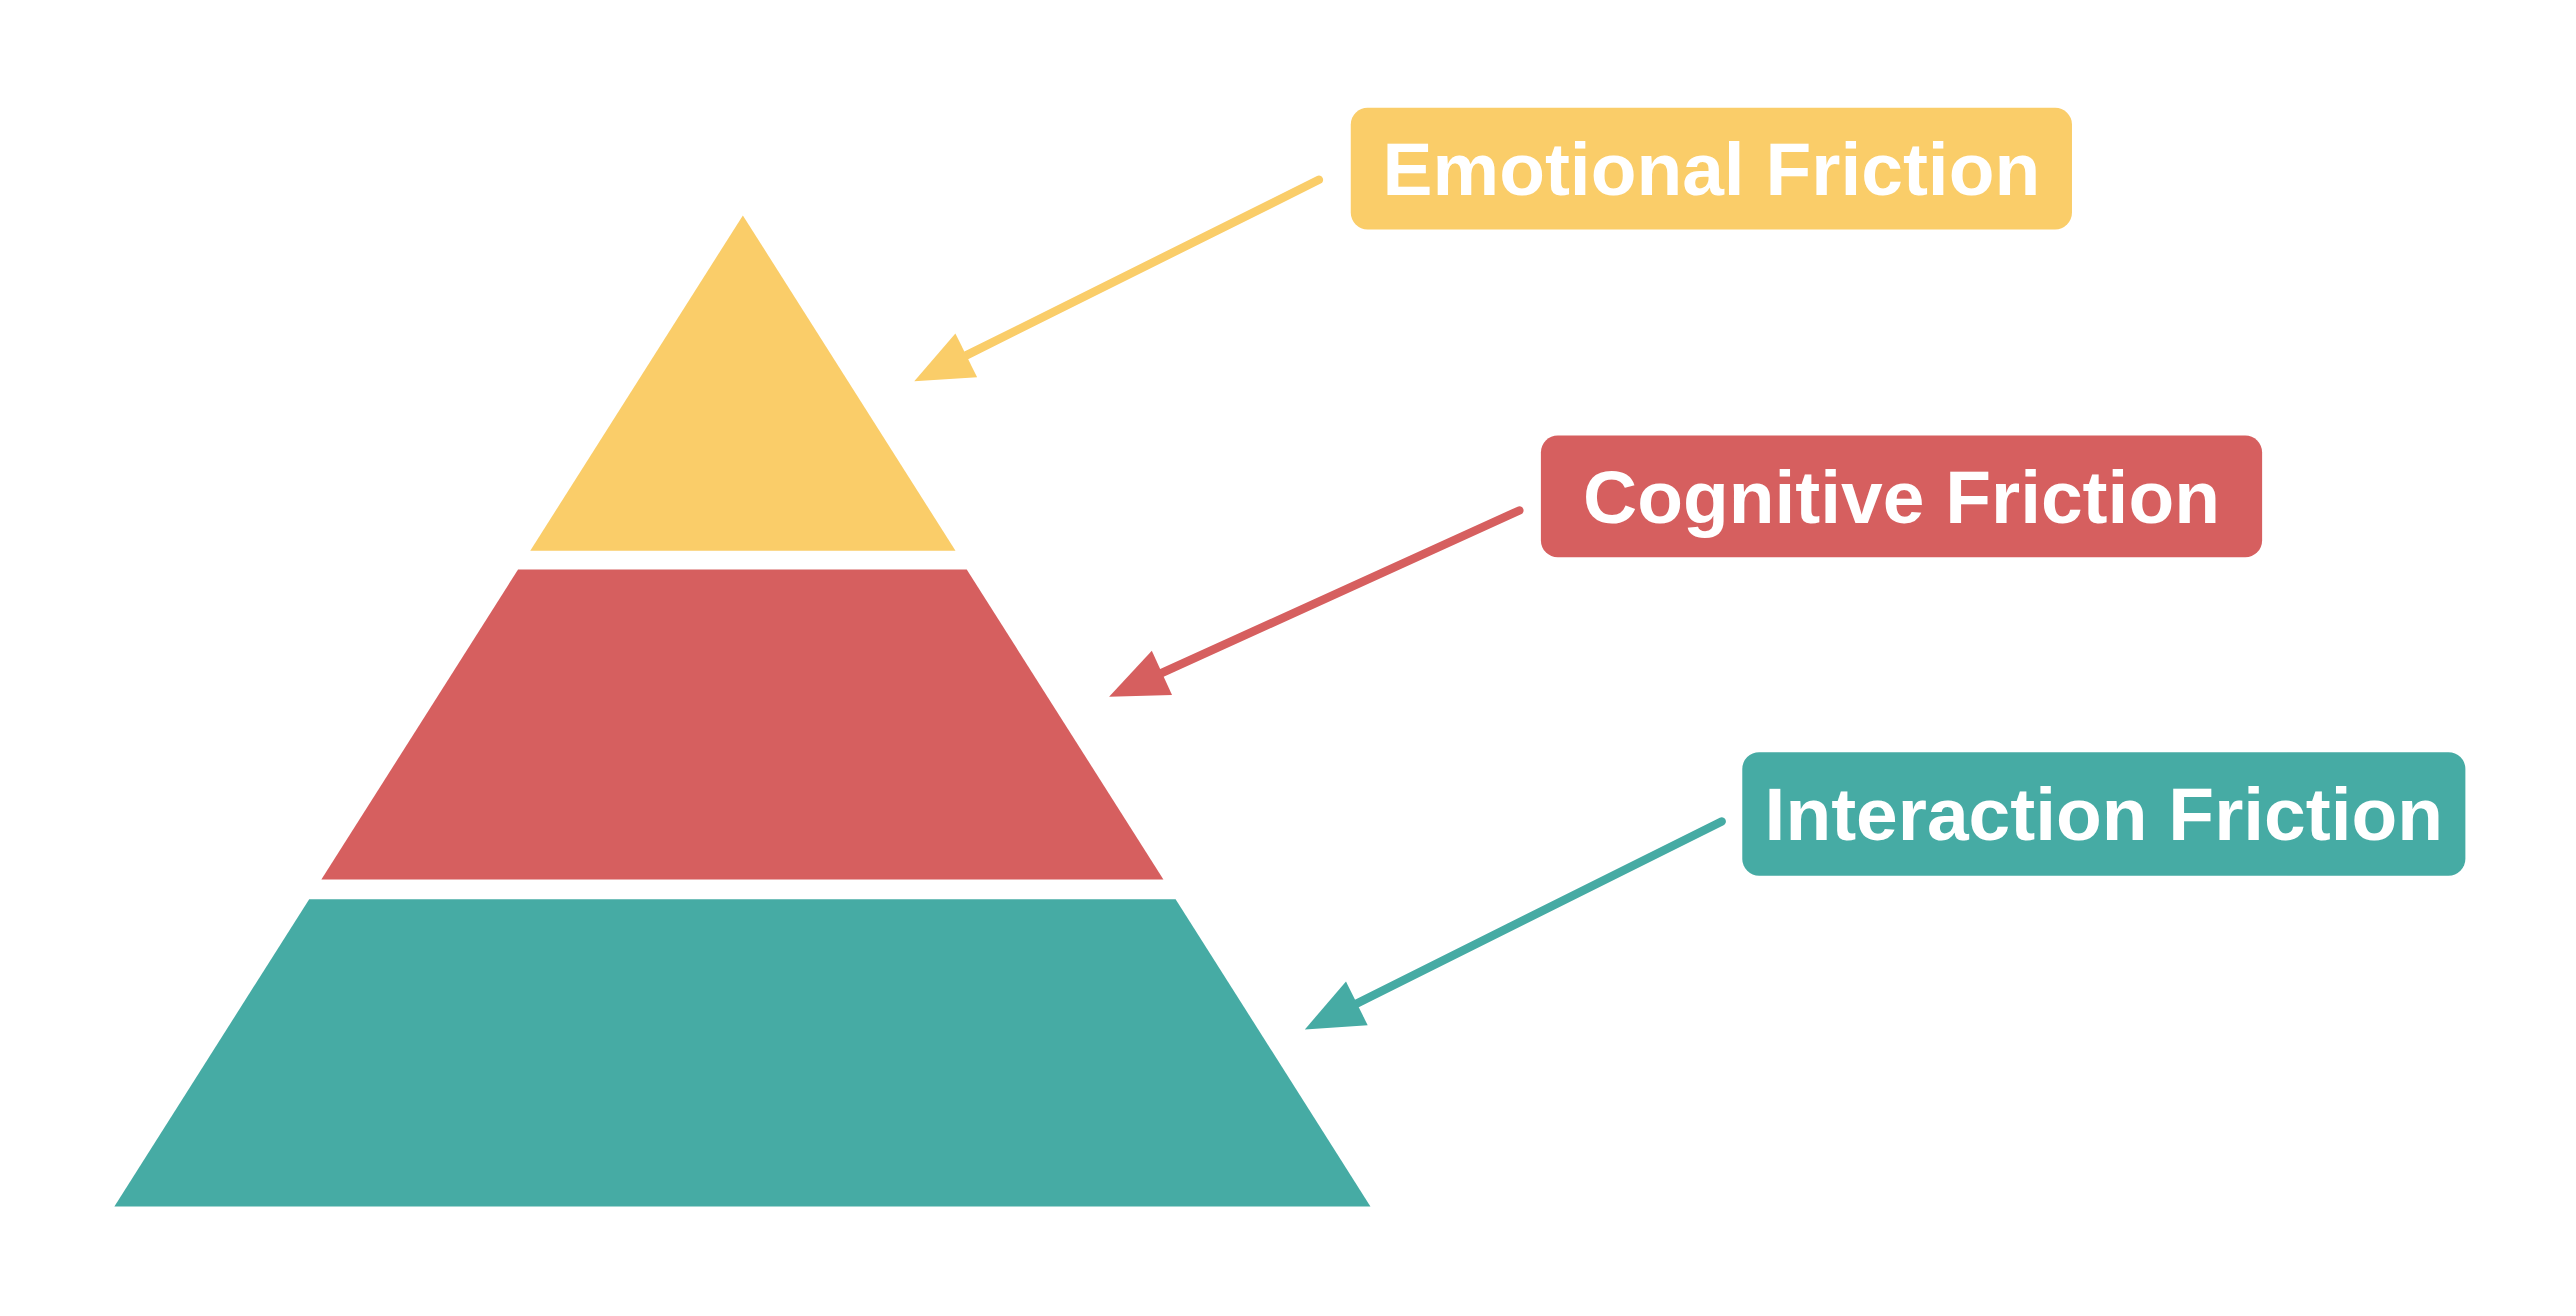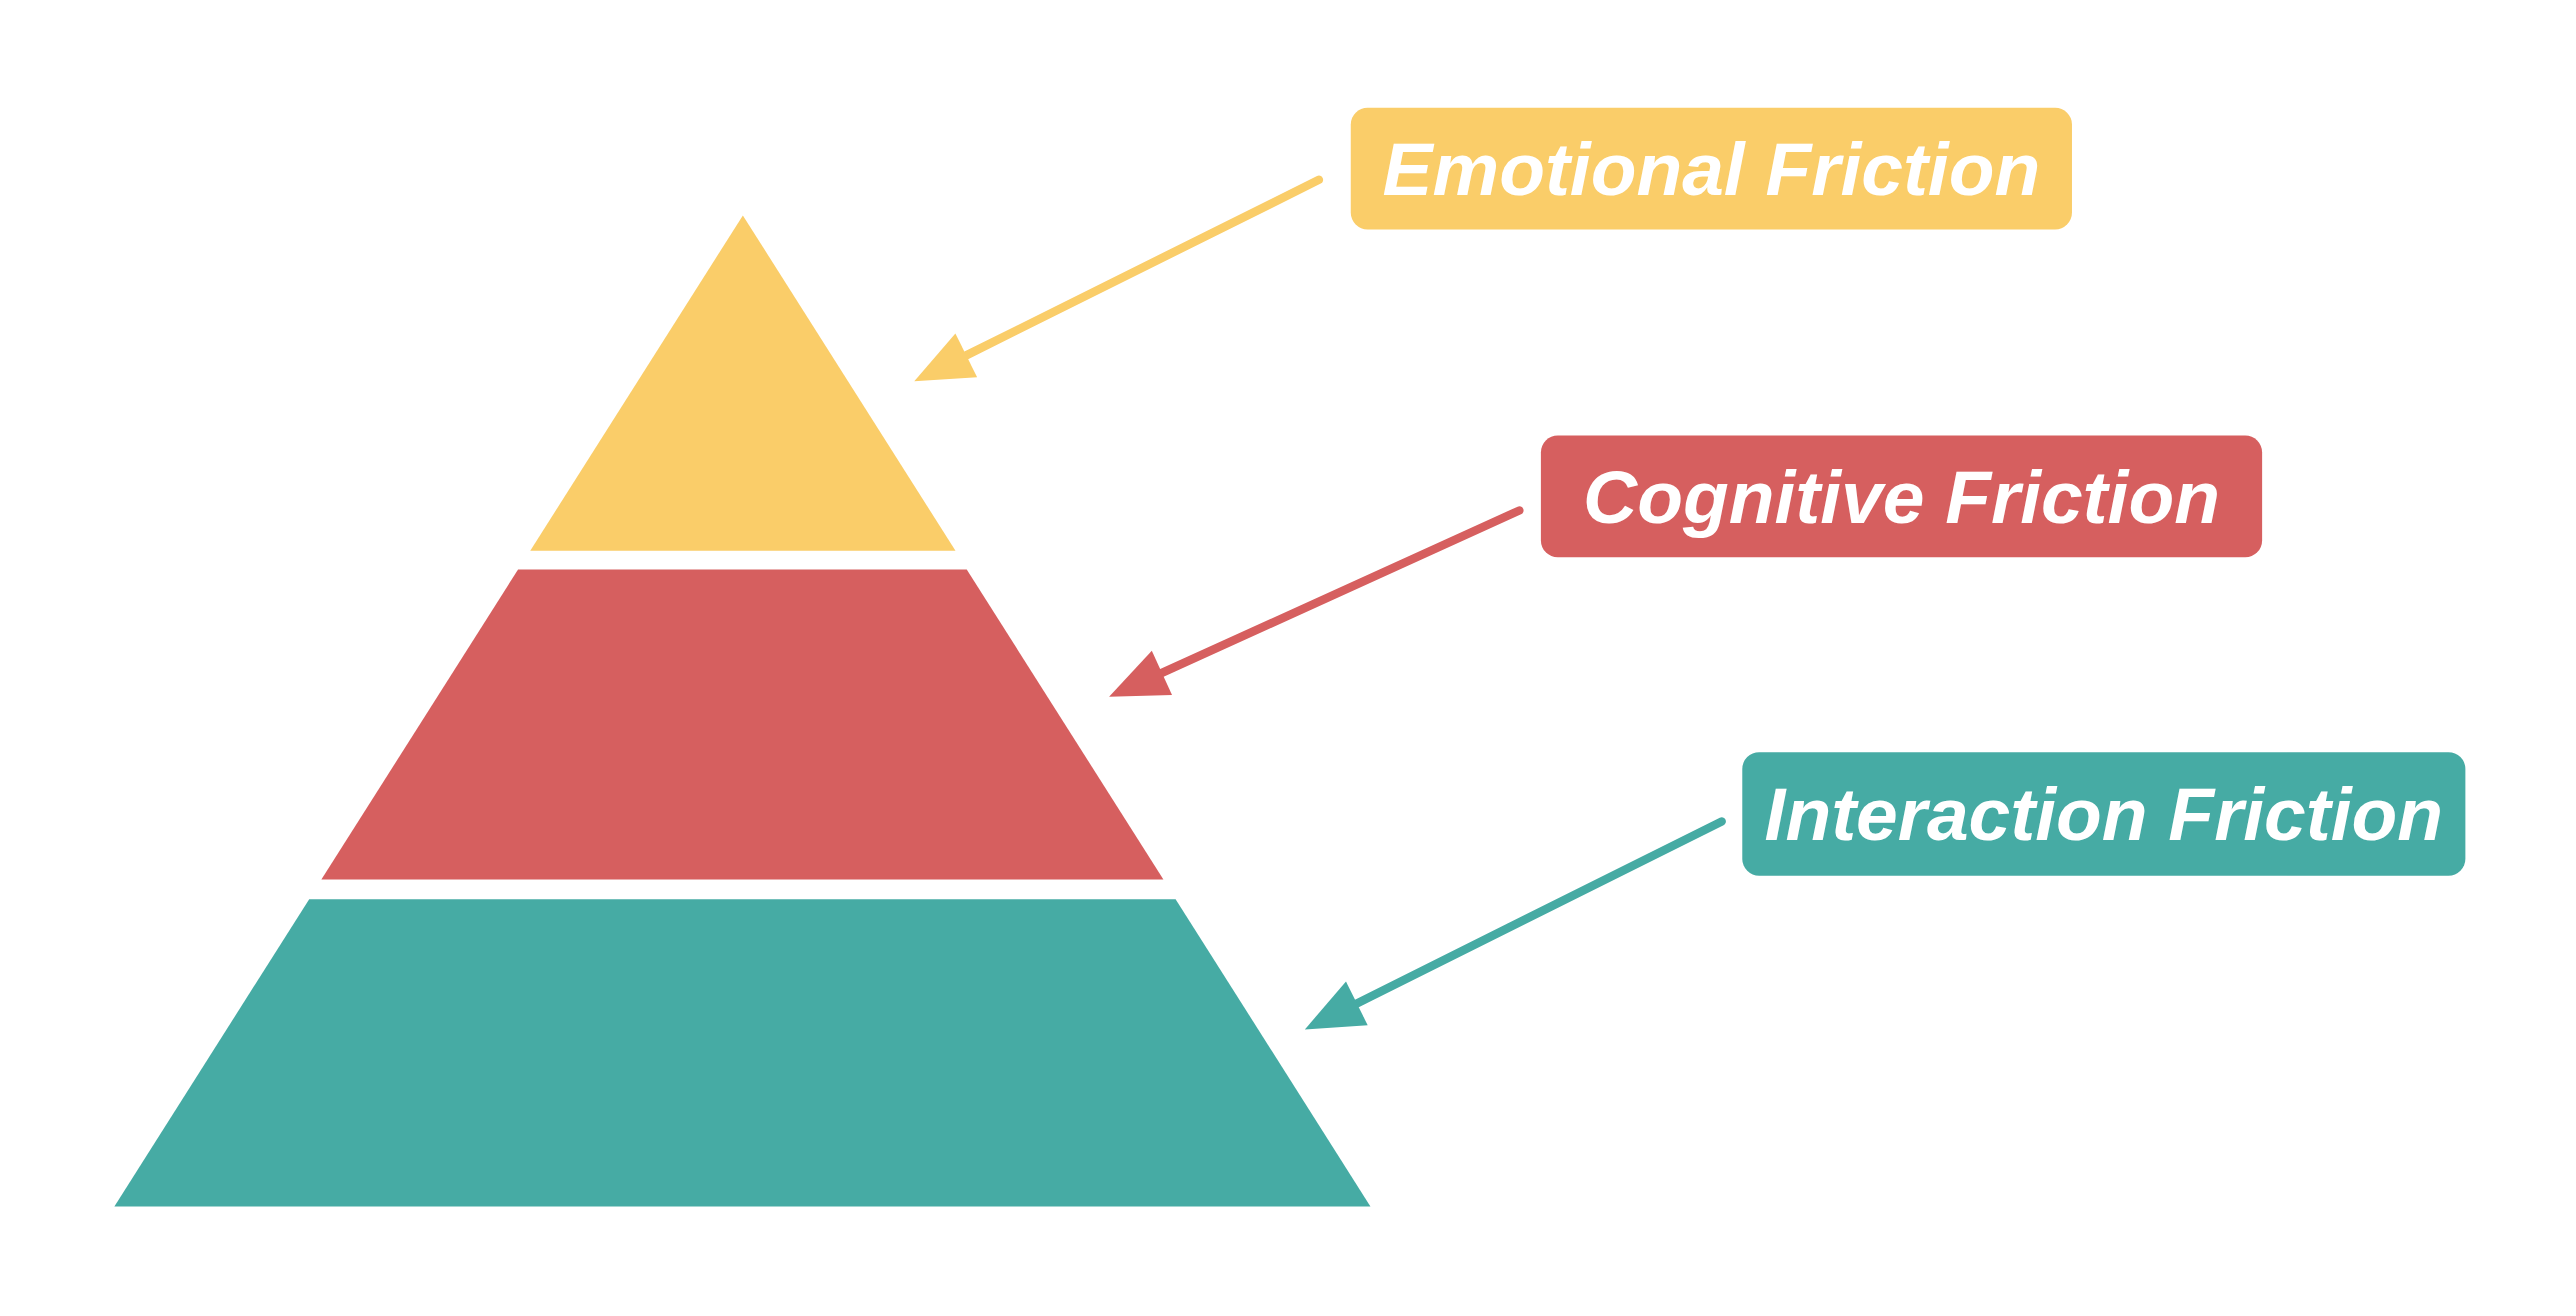--- a/index.html
+++ b/index.html
@@ -7,21 +7,20 @@
     padding: 0;
     background: #ffffff;
     font-family: "Liberation Sans", sans-serif;
   }
   .canvas {
     position: relative;
     width: 2576px;
     height: 1220px;
     background: #ffffff;
     overflow: hidden;
-    font-style: italic;
   }
   svg { display: block; }
   .label-text {
     font-family: "Liberation Sans", sans-serif;
     font-weight: bold;
     font-size: 80px;
     fill: #ffffff;
   }
 </style>
 </head>

